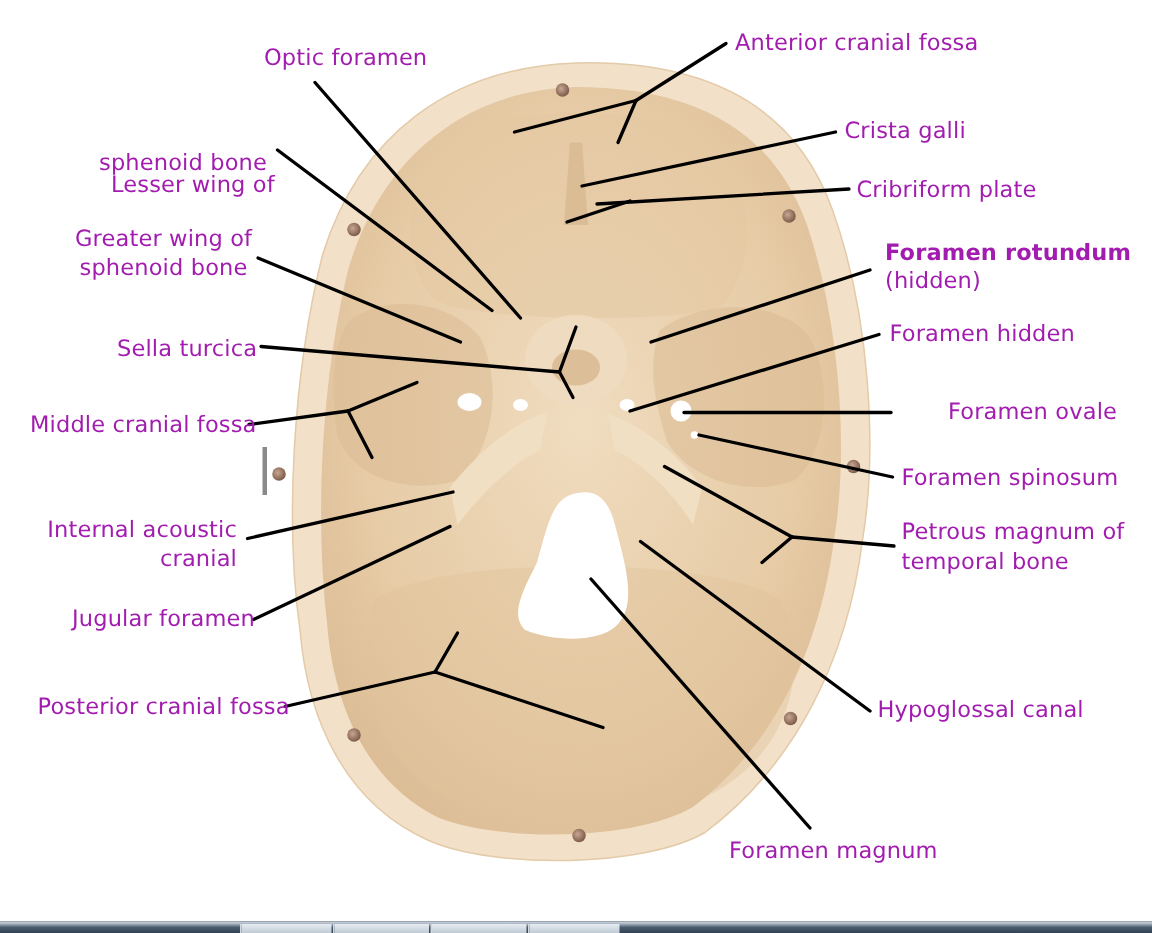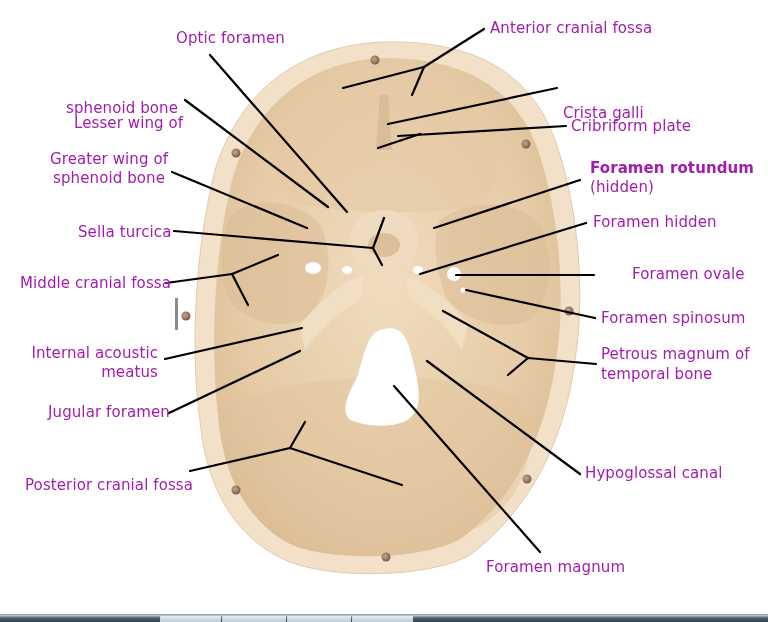--- a/index.html
+++ b/index.html
@@ -119,26 +119,26 @@
 </svg>
 
 <div class="label" style="left:144px; top:28px;margin-left:32px;">Optic foramen</div>
 <div class="label r" style="left:74px; top:79px; width:104px;margin-top:34px;">Lesser wing of</div>
 <div class="label r" style="left:64px; top:98px; width:114px;">sphenoid bone</div>
 <div class="label r" style="left:50px; top:149px; width:115px;">Greater wing of</div>
 <div class="label r" style="left:50px; top:168px; width:115px;">sphenoid bone</div>
 <div class="label" style="left:78px; top:222px;">Sella turcica</div>
 <div class="label" style="left:20px; top:273px;">Middle cranial fossa</div>
 <div class="label r" style="left:20px; top:343px; width:138px;">Internal acoustic</div>
-<div class="label r" style="left:20px; top:362px; width:138px;">meatus</div>
+<div class="label r" style="left:20px; top:362px; width:138px;">cranial</div>
 <div class="label" style="left:48px; top:402px;">Jugular foramen</div>
-<div class="label" style="left:25px; top:475px;text-align:center;">Posterior cranial fossa</div>
+<div class="label" style="left:25px; top:461px;text-align:center;">Posterior cranial fossa</div>
 
 <div class="label" style="left:490px; top:18px;">Anterior cranial fossa</div>
-<div class="label" style="left:563px; top:77px;margin-top:26px;">Crista galli</div>
+<div class="label" style="left:563px; top:77px;">Crista galli</div>
 <div class="label" style="left:571px; top:116px;">Cribriform plate</div>
 <div class="label" style="left:590px; top:158px;font-weight:bold;">Foramen rotundum</div>
 <div class="label" style="left:590px; top:177px;">(hidden)</div>
 <div class="label" style="left:593px; top:212px;">Foramen hidden</div>
 <div class="label" style="left:632px; top:264px;">Foramen ovale</div>
 <div class="label" style="left:601px; top:308px;">Foramen spinosum</div>
 <div class="label" style="left:601px; top:344px;">Petrous magnum of</div>
 <div class="label" style="left:601px; top:364px;">temporal bone</div>
 <div class="label" style="left:585px; top:463px;">Hypoglossal canal</div>
 <div class="label" style="left:486px; top:557px;">Foramen magnum</div>

